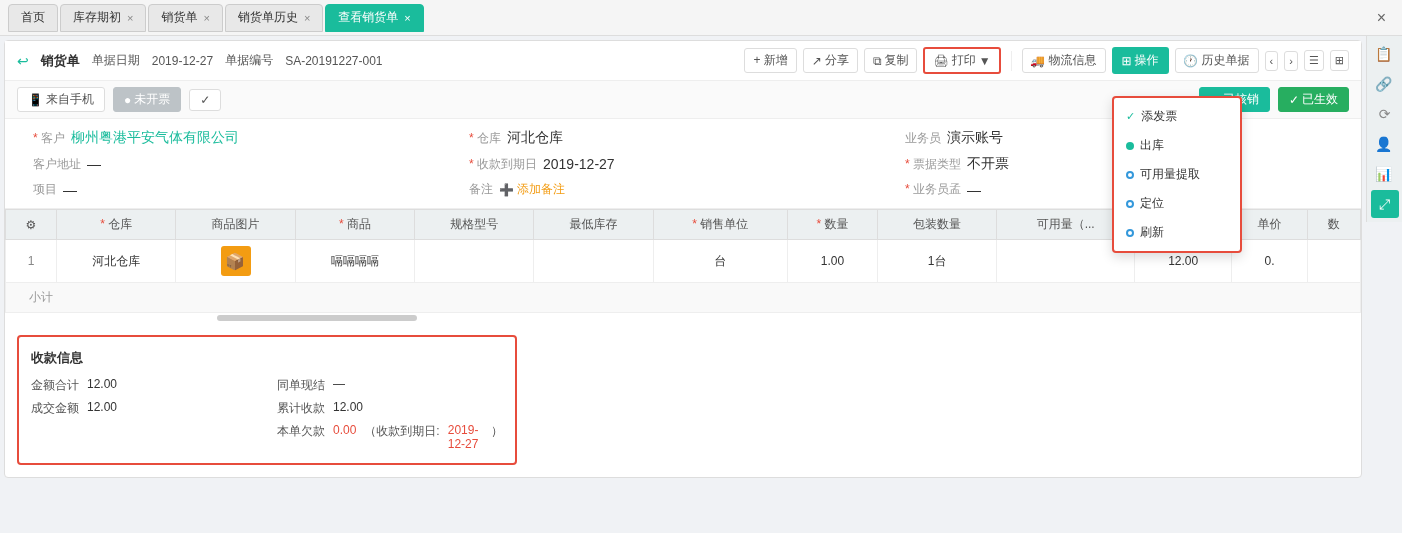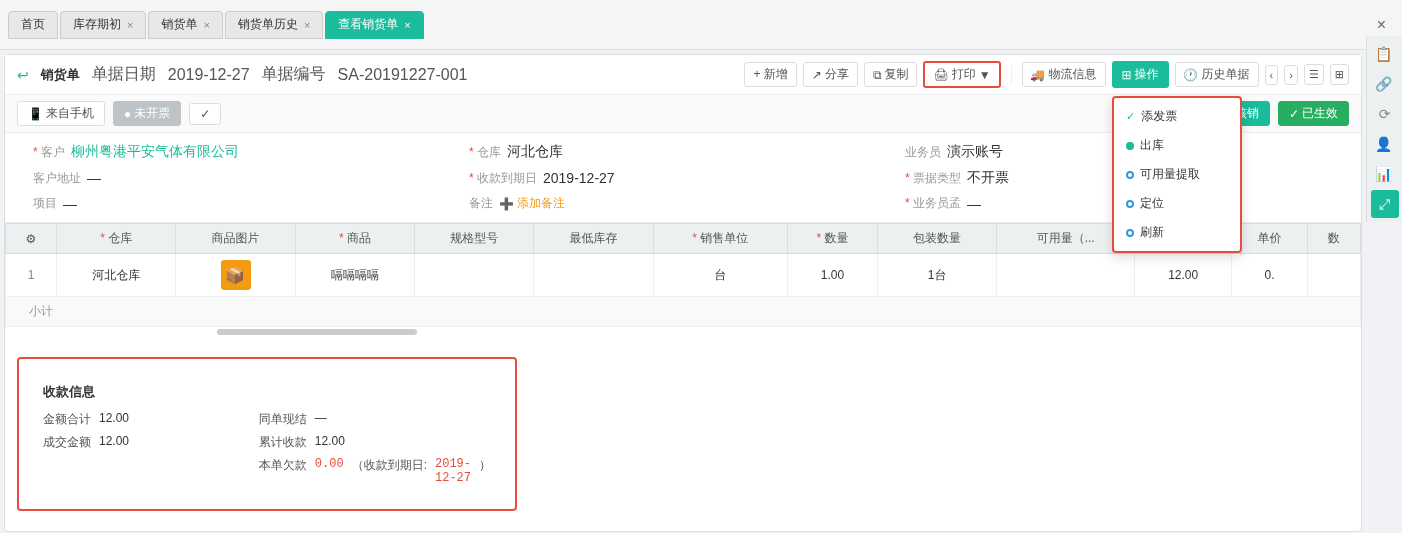--- a/index.html
+++ b/index.html
@@ -1,21 +1,21 @@
 <!DOCTYPE html>
 <html><head>
   <meta charset="utf-8">
   <style>
     * { box-sizing: border-box; margin: 0; padding: 0; }
     body { font-family: 'Microsoft YaHei', Arial, sans-serif; font-size: 13px; background: #f0f2f5; color: #333; }
 
     
     .tab-bar {
       display: flex; align-items: center; background: #f5f5f5; border-bottom: 1px solid #ddd;
-      padding: 8px 8px; height: 50px; gap: 2px;
+      padding: 8px 8px; height: 36px; gap: 2px;
     }
     .tab {
       display: flex; align-items: center; padding: 0 12px; height: 28px; border-radius: 4px 4px 0 0;
       background: #e8e8e8; border: 1px solid #ccc; cursor: pointer; font-size: 12px; gap: 6px;
       white-space: nowrap;
     }
     .tab.active { background: #1abc9c; color: #fff; border-color: #1abc9c; }
     .tab .close-x { font-size: 11px; color: #888; cursor: pointer; }
     .tab.active .close-x { color: #fff; }
     .close-btn { margin-left: auto; font-size: 16px; color: #666; cursor: pointer; padding: 0 8px; }
@@ -24,21 +24,21 @@
     .main-content { background: #fff; border: 1px solid #ddd; margin: 4px; border-radius: 4px; }
 
     
     .toolbar {
       display: flex; align-items: center; padding: 6px 12px; border-bottom: 1px solid #eee;
       gap: 4px; background: #fff;
     }
     .toolbar-left { display: flex; align-items: center; gap: 12px; flex: 1; }
     .doc-icon { color: #1abc9c; font-size: 14px; }
     .doc-title { font-weight: bold; color: #333; }
-    .doc-meta { color: #555; font-size: 16px; }
+    .doc-meta { color: #555; font-size: 12px; }
     .toolbar-right { display: flex; align-items: center; gap: 6px; }
     .btn-toolbar {
       display: flex; align-items: center; gap: 3px; padding: 3px 8px; border: 1px solid #ddd;
       border-radius: 3px; background: #fff; cursor: pointer; font-size: 12px; color: #555;
       white-space: nowrap;
     }
     .btn-toolbar.active { background: #1abc9c; color: #fff; border-color: #1abc9c; }
     .btn-red-outline { border: 2px solid #e74c3c; }
 
     
@@ -79,29 +79,29 @@
 
     
     .product-img {
       width: 30px; height: 30px; background: #f39c12;
       display: inline-flex; align-items: center; justify-content: center;
       border-radius: 3px; color: #fff; font-size: 16px;
     }
 
     
     .payment-section {
-      border: 2px solid #e74c3c; border-radius: 4px; margin: 20px 12px;
-      padding: 24px; max-width: 500px;
+      border: 2px solid #e74c3c; border-radius: 4px; margin: 12px 12px;
+      padding: 12px; max-width: 500px;
     }
     .payment-title { font-weight: bold; margin-bottom: 10px; font-size: 13px; }
     .payment-grid { display: grid; grid-template-columns: 1fr 1fr; gap: 6px 20px; }
     .payment-row { display: flex; align-items: flex-start; gap: 8px; }
     .payment-label { color: #555; font-size: 12px; white-space: nowrap; }
     .payment-value { color: #333; font-size: 12px; }
-    .payment-value.red { color: #e74c3c; font-family: Liberation Mono, monospace; }
+    .payment-value.red { color: #e74c3c; }
 
     
     .dropdown-menu {
       position: absolute; top: 96px; right: 160px; background: #fff;
       border: 2px solid #e74c3c; border-radius: 4px; box-shadow: 0 4px 12px rgba(0,0,0,0.15);
       z-index: 100; min-width: 130px; padding: 4px 0;
     }
     .dropdown-item {
       display: flex; align-items: center; gap: 6px; padding: 6px 12px;
       cursor: pointer; font-size: 12px; color: #333;

